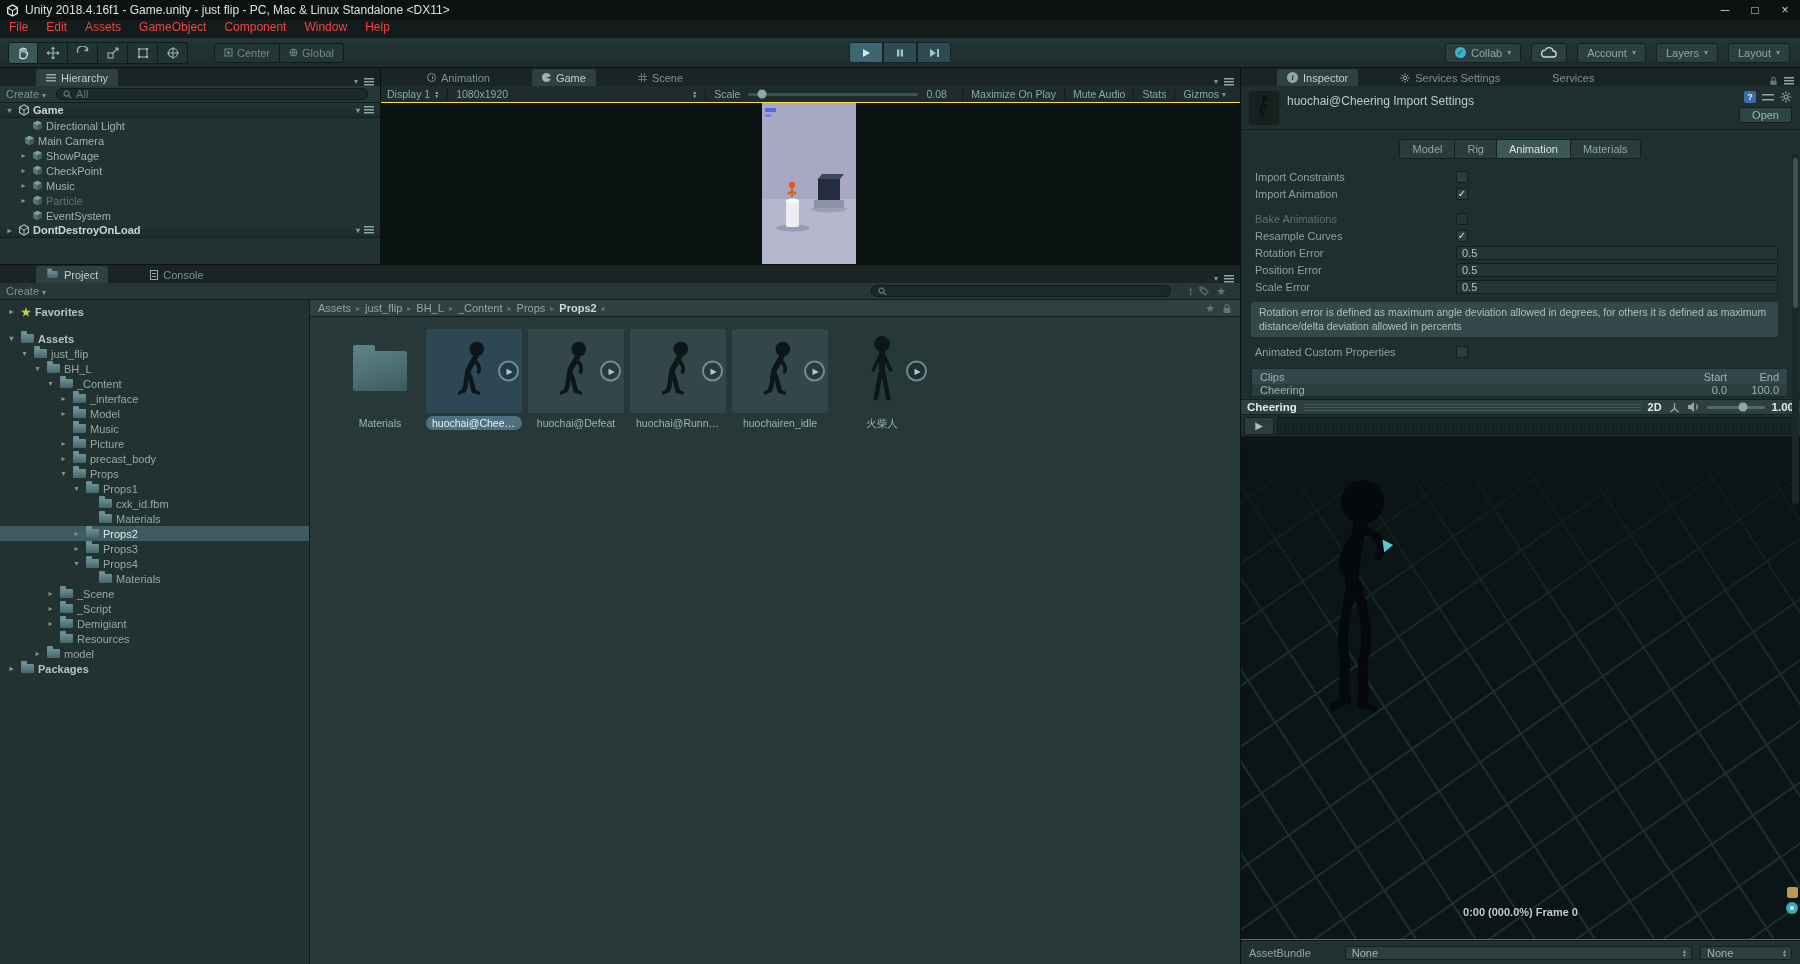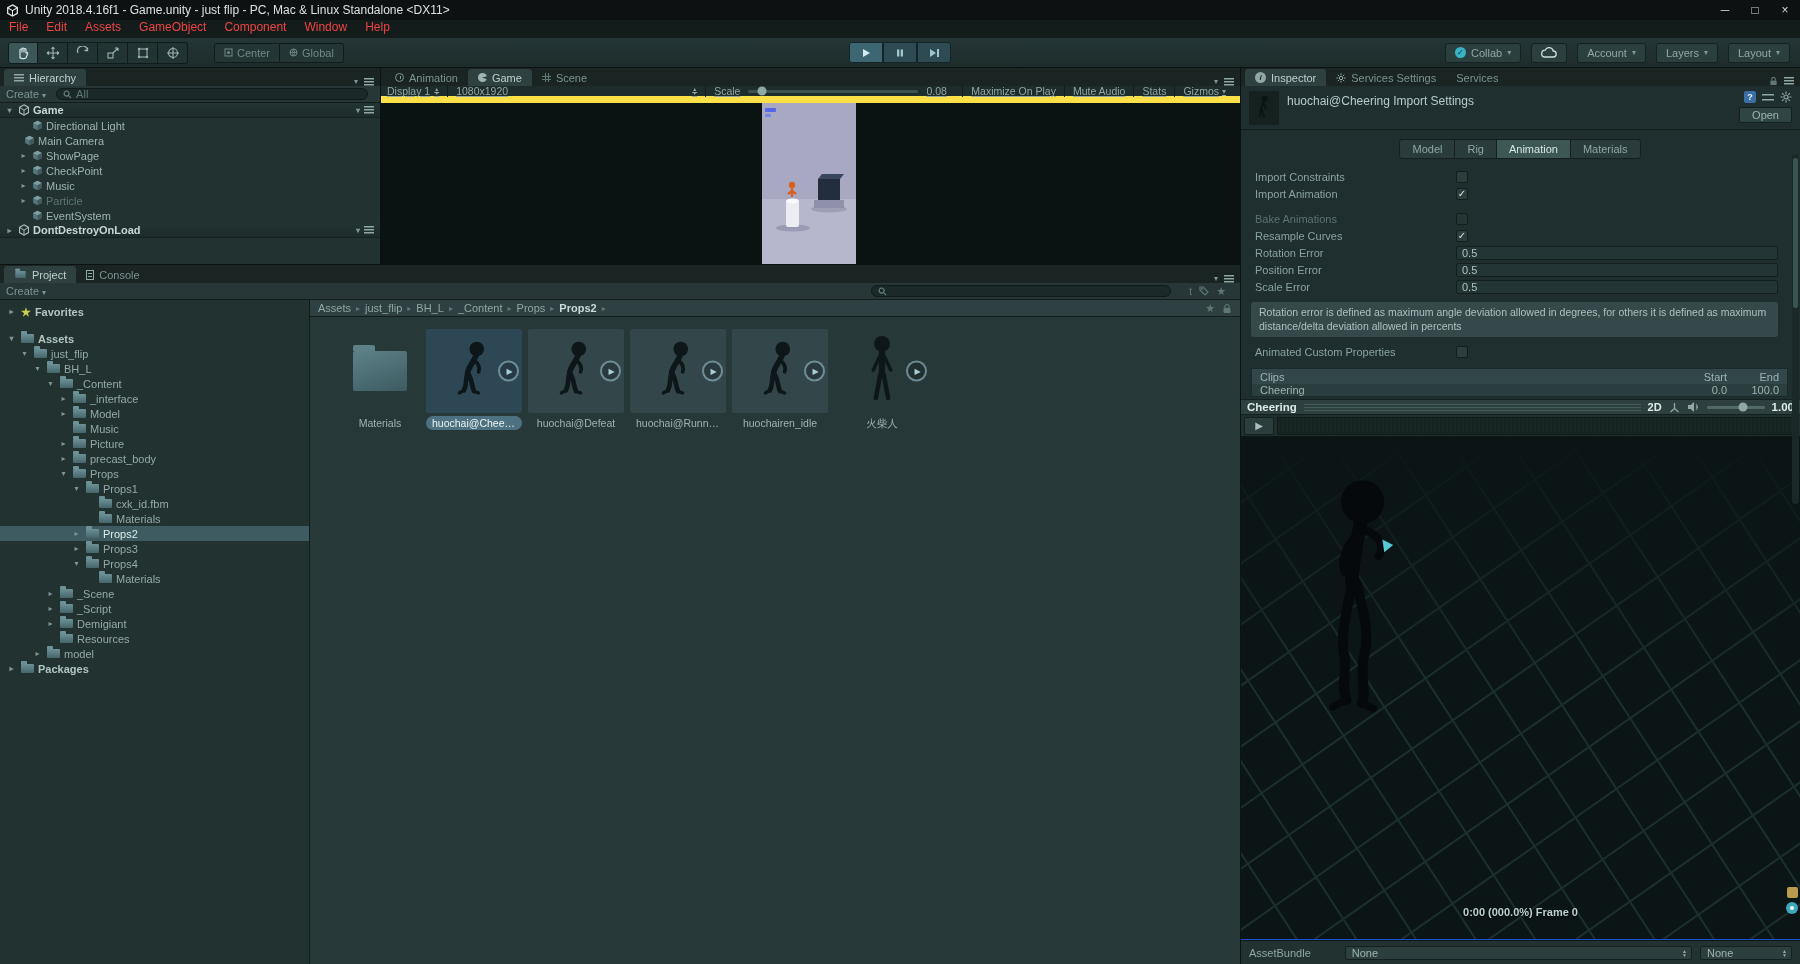--- a/index.html
+++ b/index.html
@@ -45,41 +45,41 @@
   .tbbtn{height:20px;padding:0 9px;background:#2b3f3f;border:1px solid #142121;border-radius:3px;
     display:flex;align-items:center;gap:5px;color:#8fa8a6;font-size:11px;}
   .caret{font-size:8px;color:#7d9593;}
   .collab-check{width:11px;height:11px;border-radius:50%;background:#39b3c6;color:#07282c;
     font-size:8px;display:flex;align-items:center;justify-content:center;}
 
   
   .panel{position:absolute;background:#223231;}
   .ptabbar{height:18px;background:#192423;display:flex;align-items:flex-end;padding-left:4px;}
   .ptab{height:17px;padding:0 10px;display:flex;align-items:center;gap:5px;color:#7b9391;
-    font-size:11px;border-radius:3px 3px 0 0;}
+    font-size:11px;border-radius:3px 3px 0 0;margin-left:32px;}
   .ptab.active{background:#2e403f;color:#bdd0ce;}
   .ptab-right{margin-left:auto;display:flex;align-items:center;gap:6px;padding:0 6px;color:#5f7775;}
   .subbar{height:17px;background:#273737;border-bottom:1px solid #111c1b;display:flex;
     align-items:center;padding:0 6px;color:#7d9593;gap:4px;}
   .searchpill{flex:1;height:12px;margin:0 6px;background:#1b2928;border:1px solid #0f1a19;
     border-radius:7px;display:flex;align-items:center;padding:0 6px;gap:4px;color:#5f7775;}
 
   
   .hierarchy{left:0;top:68px;width:380px;height:196px;}
   .hrow{height:15px;display:flex;align-items:center;gap:3px;color:#9db4b2;padding-left:4px;}
   .hrow .arrow{width:11px;text-align:center;font-size:8px;color:#7d9593;flex:none;}
   .hrow.scene{background:linear-gradient(#233433,#1d2b2a);border-bottom:1px solid #152120;
     font-weight:bold;color:#c6d8d6;}
   .hrow.dim .lbl{color:#5d7573;}
   .scene-opts{margin-left:auto;padding-right:6px;color:#5f7775;font-size:9px;display:flex;gap:4px;}
 
   
   .gameview{left:380px;top:68px;width:860px;height:196px;background:#0b1313;border-left:1px solid #0a1212;}
-  .gvbar{height:17px;background:#1e2c2b;border-bottom:7px solid #fde047;display:flex;
-    align-items:center;font-size:10.5px;color:#8fa7a5;padding:0 6px;gap:8px;text-decoration:underline;}
+  .gvbar{height:17px;background:#1e2c2b;border-bottom:1px solid #fde047;display:flex;
+    align-items:center;font-size:10.5px;color:#8fa7a5;padding:0 6px;gap:8px;}
   .gvseg{display:flex;align-items:center;gap:4px;padding-right:8px;border-right:1px solid #121d1c;}
   .slider{position:relative;width:170px;height:3px;background:#3a5250;border-radius:2px;}
   .knob{position:absolute;top:50%;transform:translate(-50%,-50%);width:9px;height:9px;
     border-radius:50%;background:#8fa7a5;}
   .gv-right{margin-left:auto;display:flex;align-items:center;}
   .gvbtn{padding:0 8px;border-left:1px solid #121d1c;display:flex;align-items:center;gap:3px;}
   .viewport{position:relative;height:161px;background:#0b1212;}
   .phone{position:absolute;left:381px;top:0;width:94px;height:161px;}
   .tabico{display:inline-block;}
   .clock-ico{width:9px;height:9px;border:1px solid #7d9593;border-radius:50%;position:relative;}
@@ -184,21 +184,21 @@
     border-bottom:1px solid #132020;display:flex;align-items:center;padding:0 6px;gap:7px;}
   .prevbar .bold{font-weight:bold;color:#dcebe9;font-size:11.5px;}
   .ptlines{flex:1;height:7px;border-top:1px solid #445c5a;border-bottom:1px solid #445c5a;
     background:linear-gradient(#445c5a,#445c5a) center/100% 1px no-repeat;}
   .pslider{position:relative;width:58px;height:3px;background:#536967;border-radius:2px;}
   .playrow{height:22px;background:#1f2f2e;display:flex;align-items:center;border-bottom:1px solid #0e1817;}
   .prevplay{width:30px;height:18px;margin-left:3px;background:#2b3e3d;border:1px solid #142020;
     border-radius:2px;display:flex;align-items:center;justify-content:center;color:#a9bfbd;font-size:10px;}
   .scrub{flex:1;height:18px;margin:0 3px;background:repeating-linear-gradient(90deg,#182625 0 2px,#15221f 2px 4px);
     border:1px solid #0f1a19;}
-  .preview{position:relative;flex:1;background:#1d4ed8;overflow:hidden;}
+  .preview{position:relative;flex:1;background:#a16207;overflow:hidden;}
   .framemsg{position:absolute;left:0;right:0;bottom:22px;text-align:center;font-weight:bold;
     color:#bdd2d0;text-shadow:0 1px 2px #000;}
   .prev-char{position:absolute;left:28px;top:12px;}
   .prevtags{position:absolute;right:2px;bottom:26px;display:flex;flex-direction:column;gap:4px;align-items:center;}
   .tag-amber{width:11px;height:11px;background:#b99b4e;border-radius:2px;}
   .tag-cyan{width:12px;height:12px;background:#3fa9bc;border-radius:50%;display:flex;
     align-items:center;justify-content:center;}
   .tag-cyan::after{content:"";width:4px;height:4px;background:#eaf6f8;border-radius:50%;}
   .abbar{height:24px;background:#223231;border-top:1px solid #0e1817;display:flex;
     align-items:center;padding:0 8px;gap:8px;color:#8fa7a5;}

